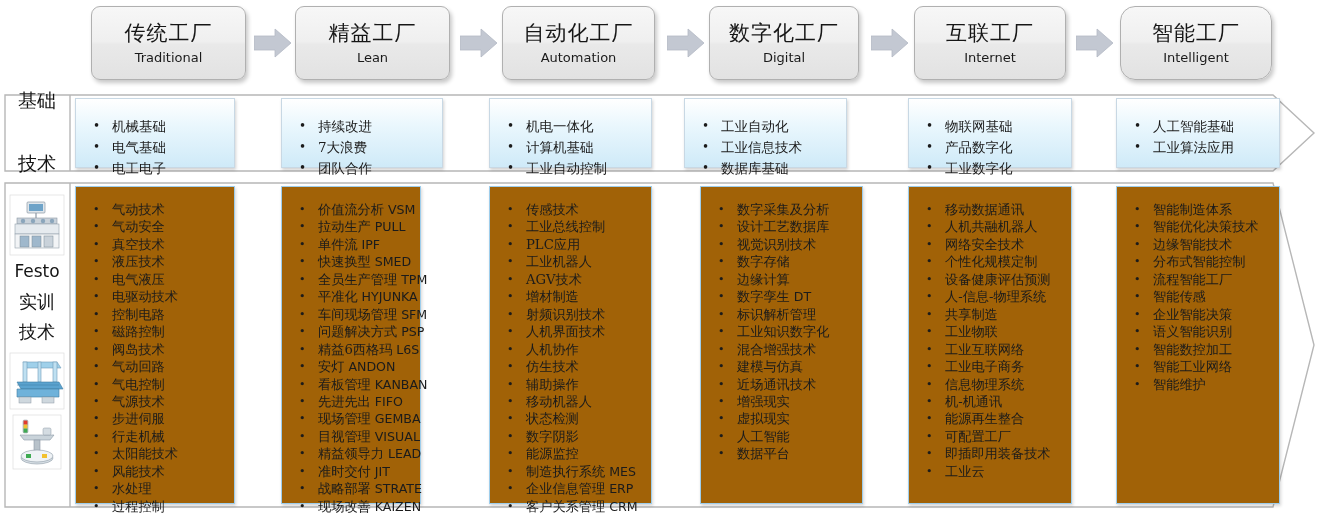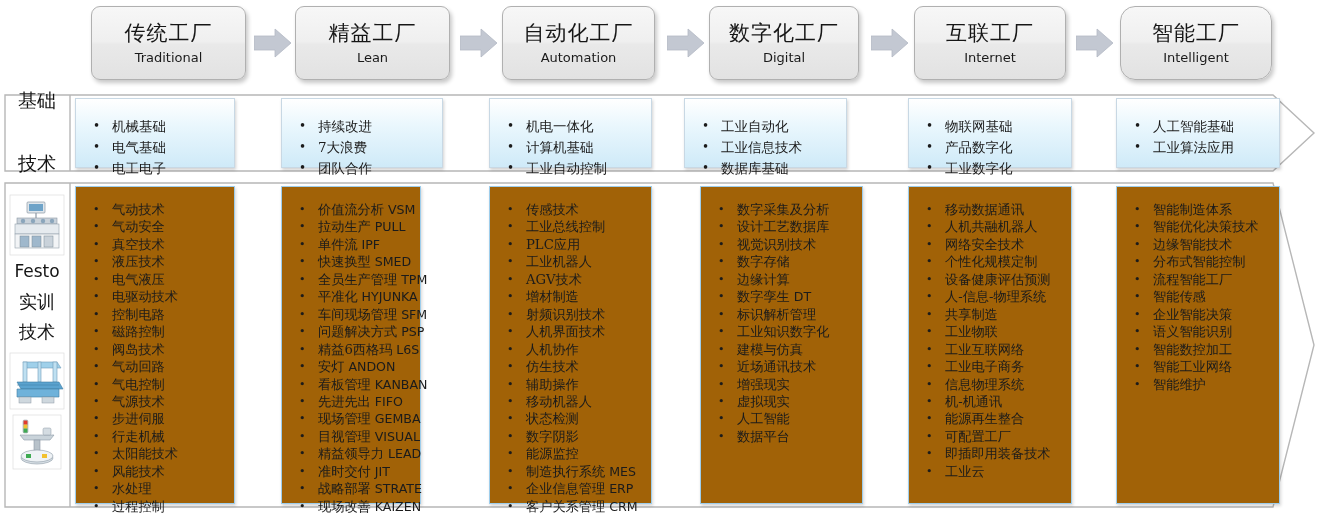--- a/index.html
+++ b/index.html
@@ -377,20 +377,21 @@
 <div class="card r2" style="left:700px;top:186px;width:163px;height:318px;">
   <ul>
     <li>数字采集及分析</li>
     <li>设计工艺数据库</li>
     <li>视觉识别技术</li>
     <li>数字存储</li>
     <li>边缘计算</li>
     <li>数字孪生<span class="lat"> DT</span></li>
     <li>标识解析管理</li>
     <li>工业知识数字化</li>
+    <li>混合增强技术</li>
     <li>建模与仿真</li>
     <li>近场通讯技术</li>
     <li>增强现实</li>
     <li>虚拟现实</li>
     <li>人工智能</li>
     <li>数据平台</li>
   </ul>
 </div>
 
 <div class="card r2" style="left:908px;top:186px;width:164px;height:318px;">

